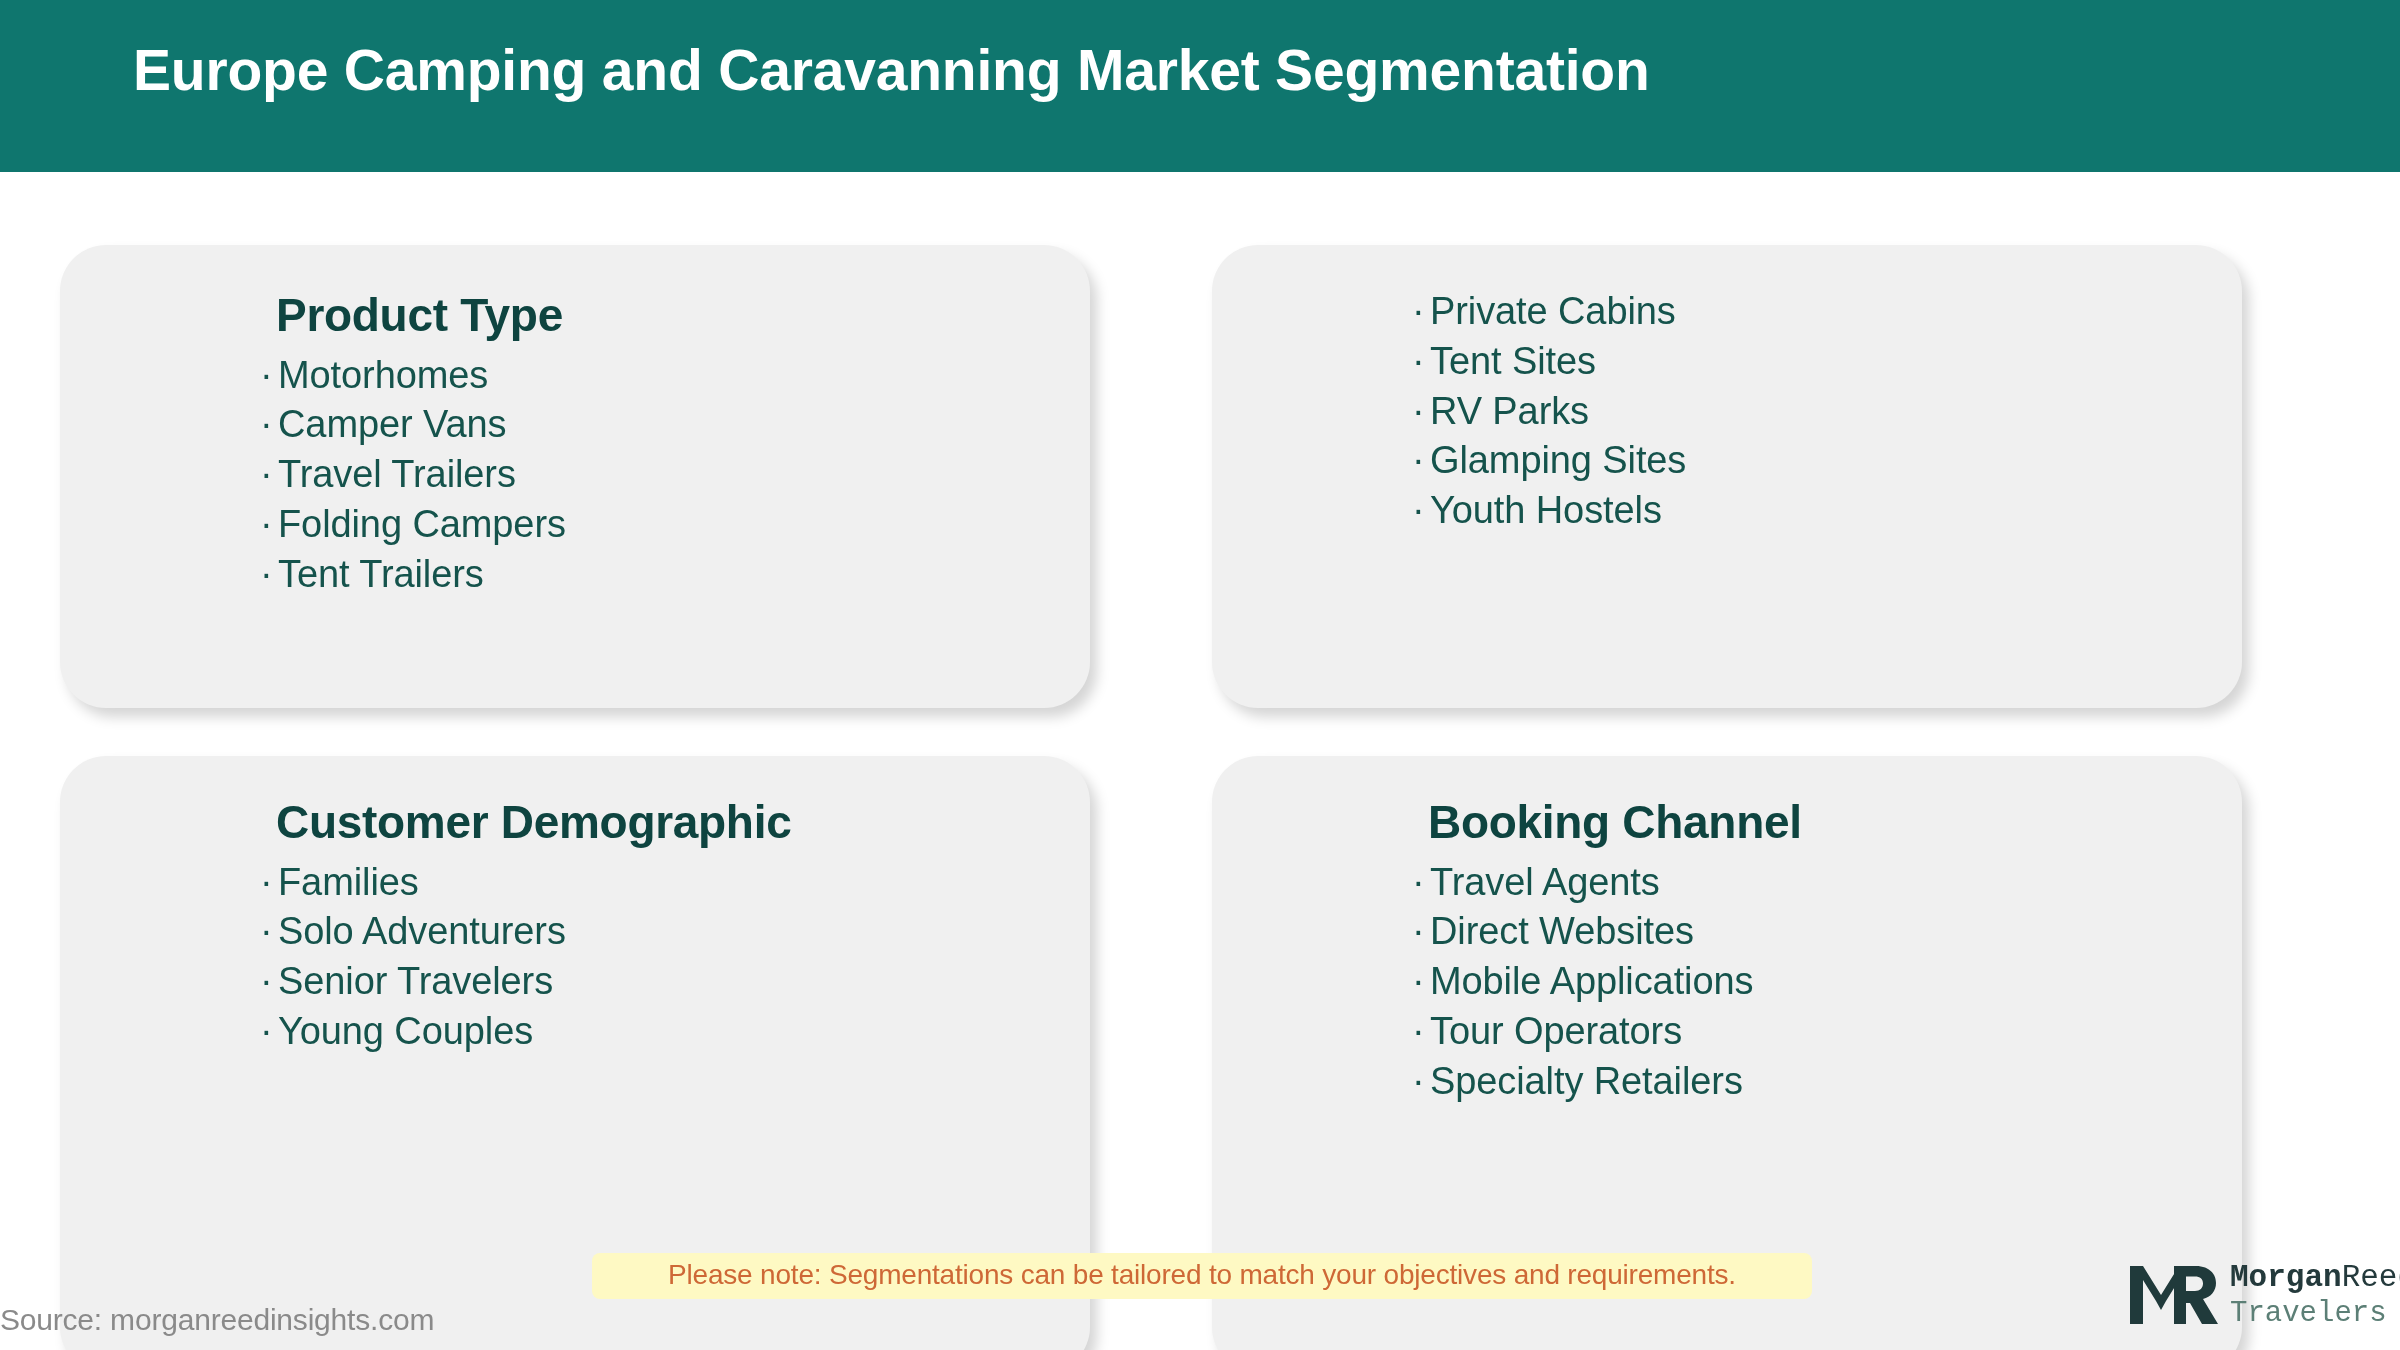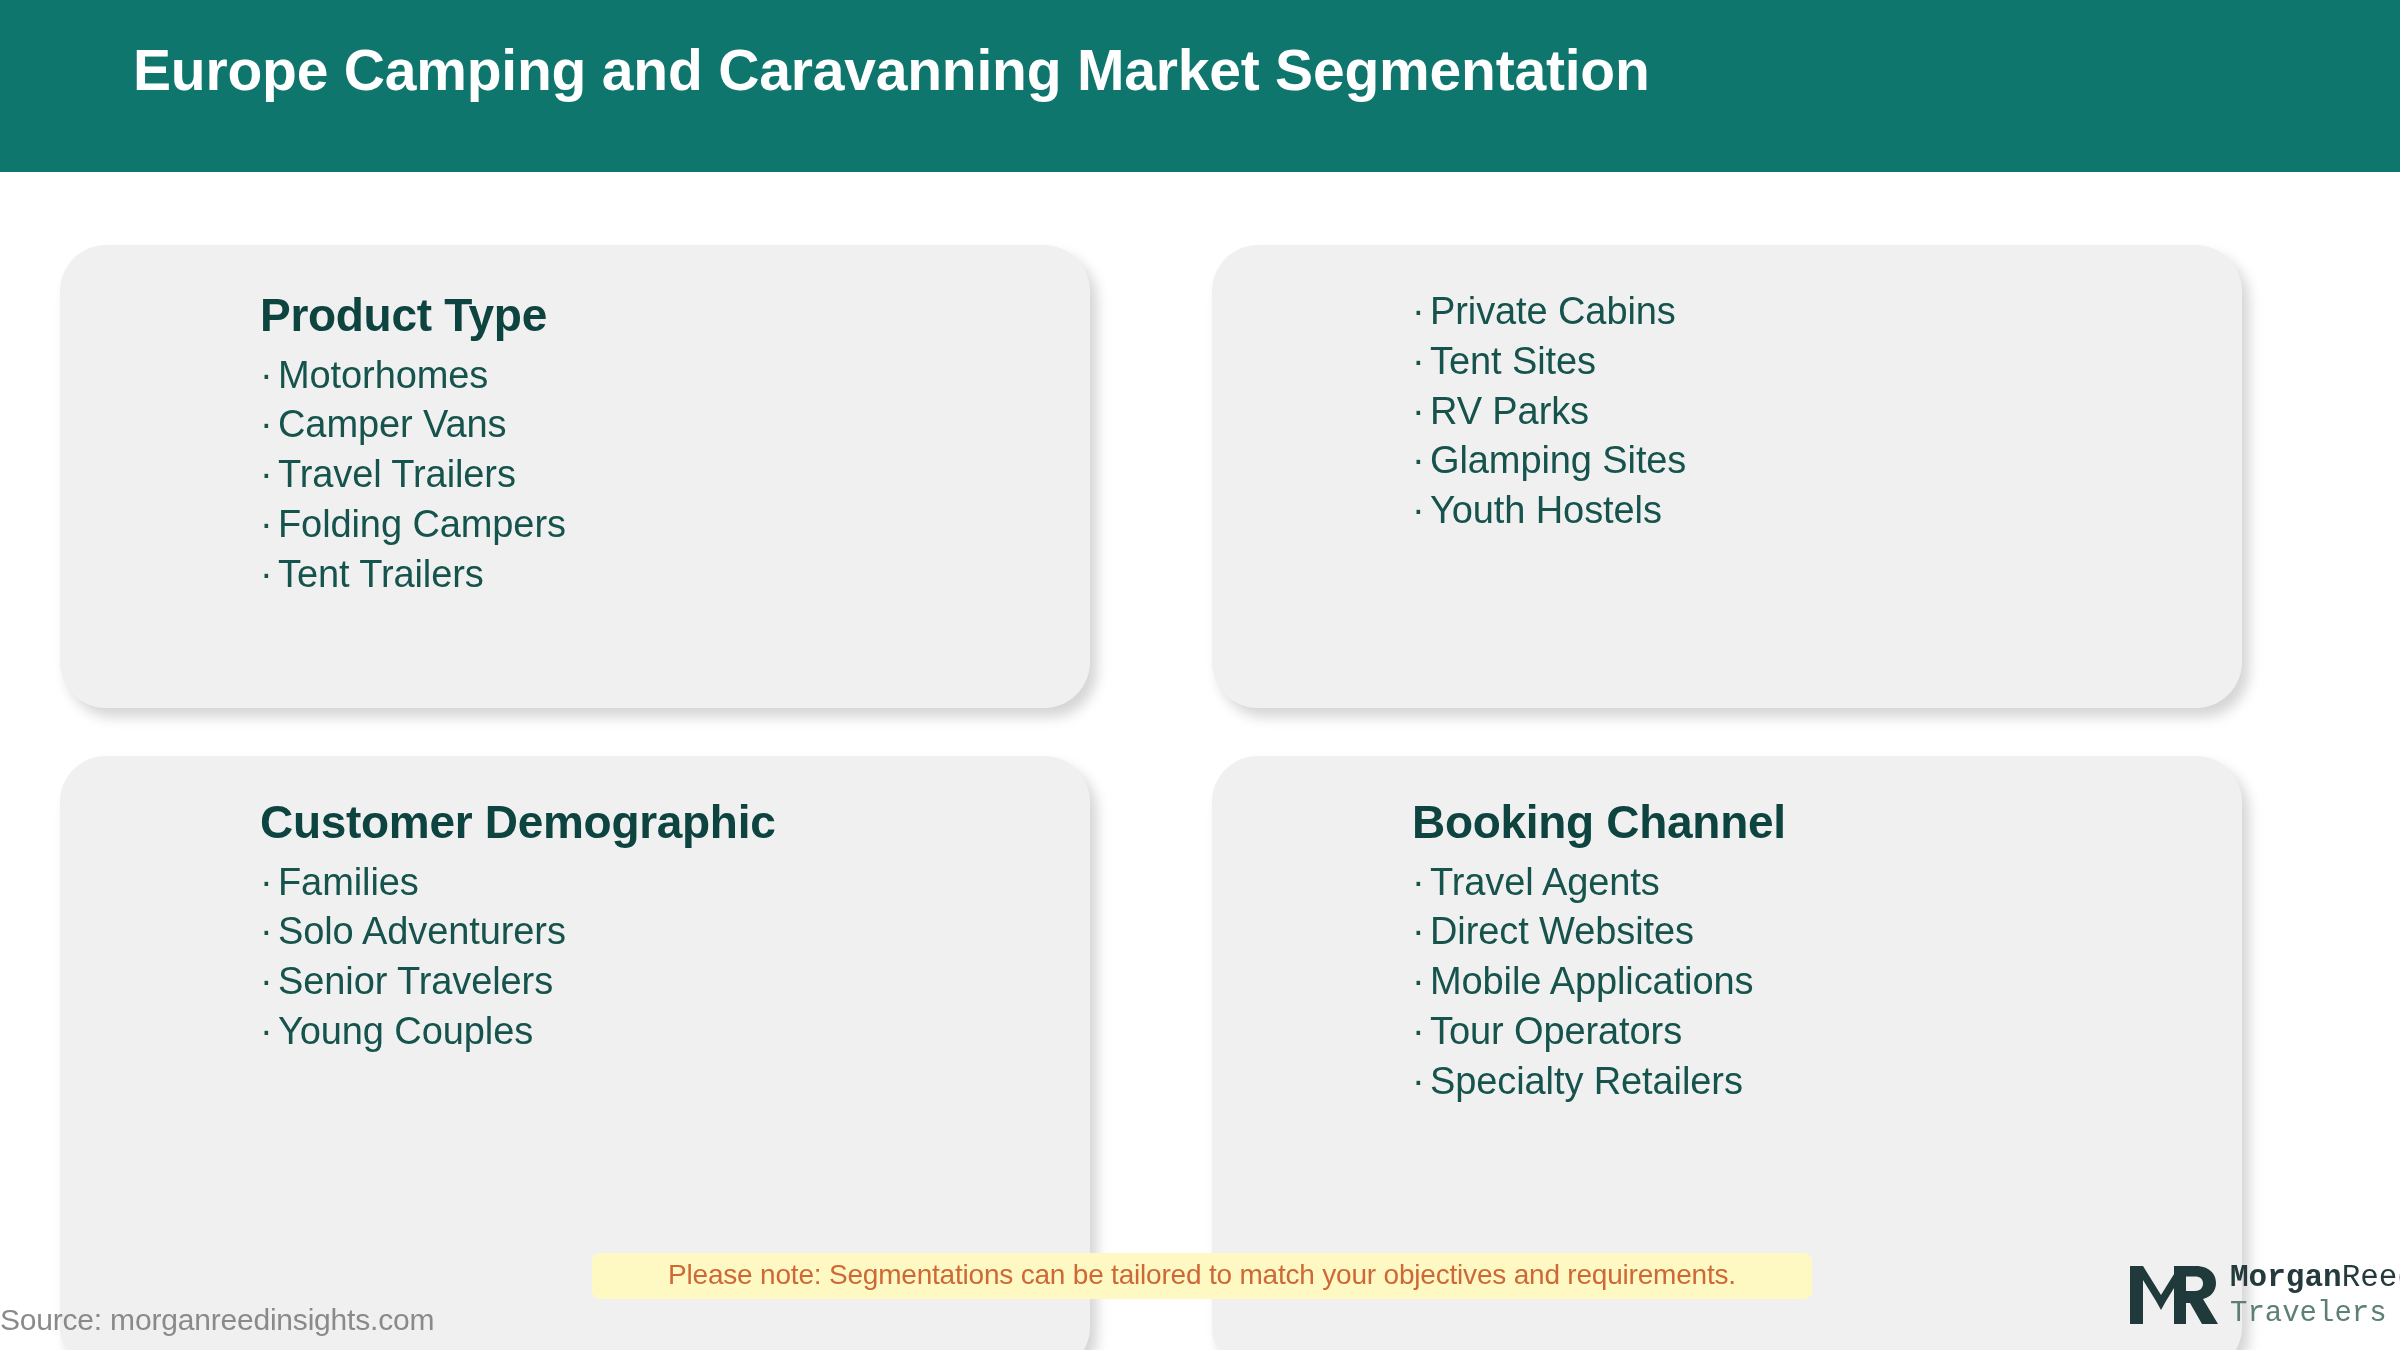--- a/index.html
+++ b/index.html
@@ -64,21 +64,21 @@
     top: 42px;
     right: 40px;
   }
   .card-3 .card-inner, .card-4 .card-inner { top: 38px; }
 
   .card-heading {
     font-size: 46px;
     font-weight: bold;
     color: #0E4440;
     letter-spacing: -0.3px;
-    margin: 0 0 6px 0;
+    margin: 0 0 6px 16px;
     line-height: 1.25;
     white-space: nowrap;
   }
   .card-list {
     list-style: none;
     margin: 0;
     padding: 0;
   }
   .card-list li {
     font-size: 38px;

